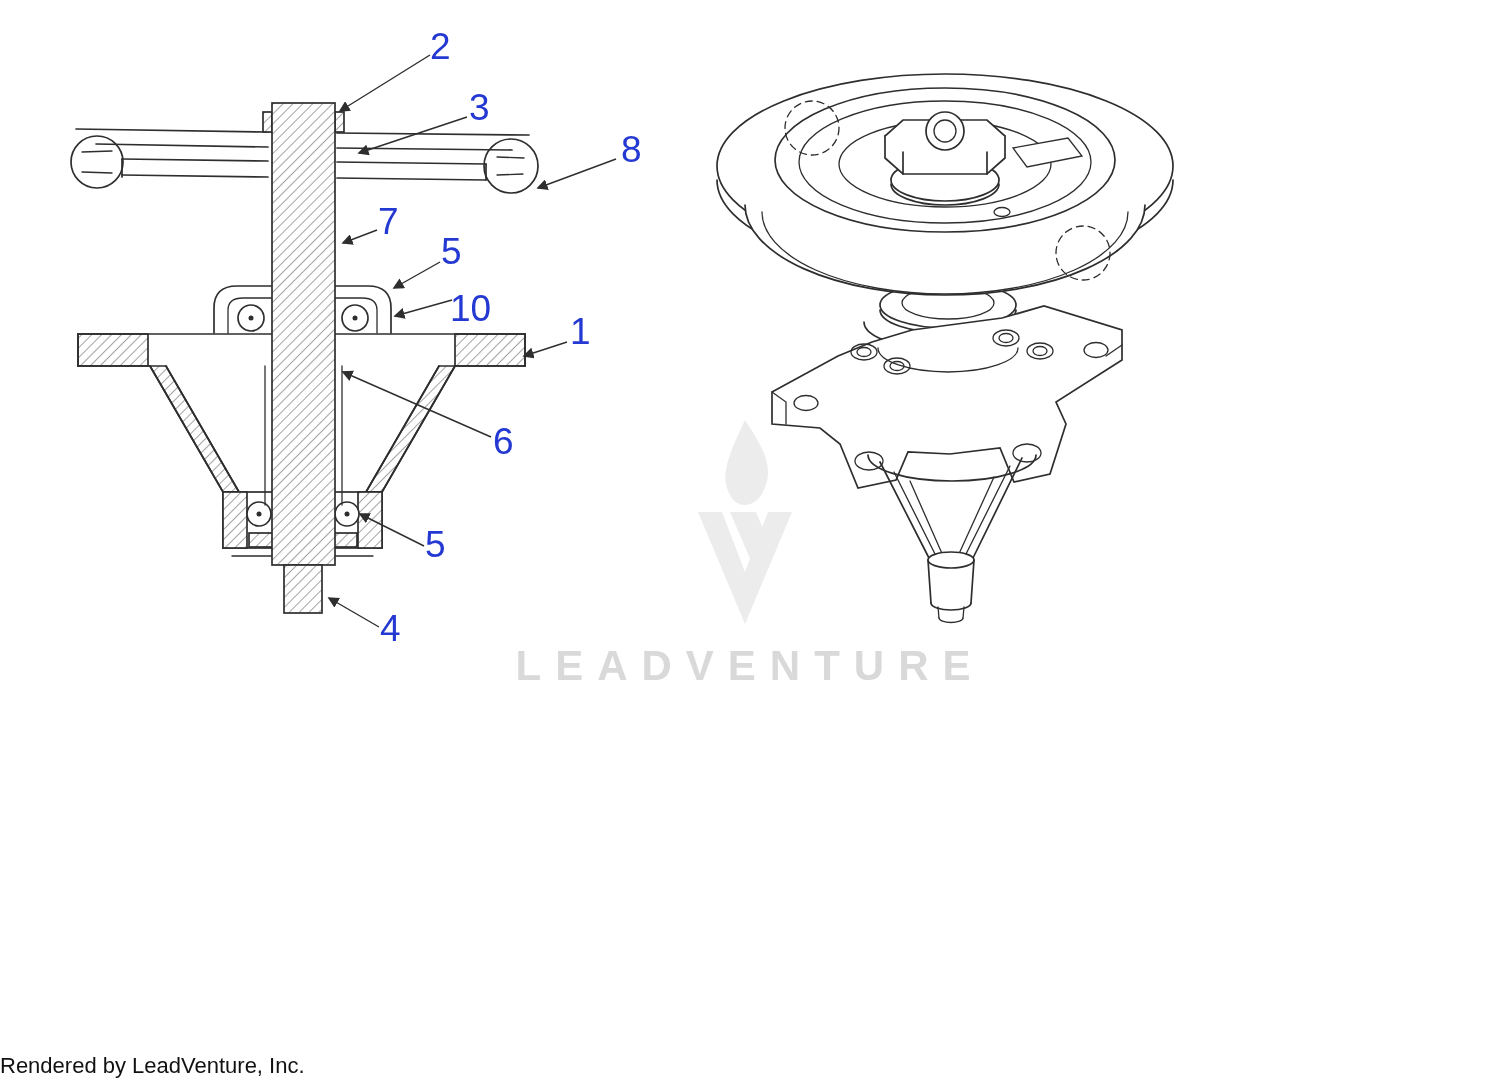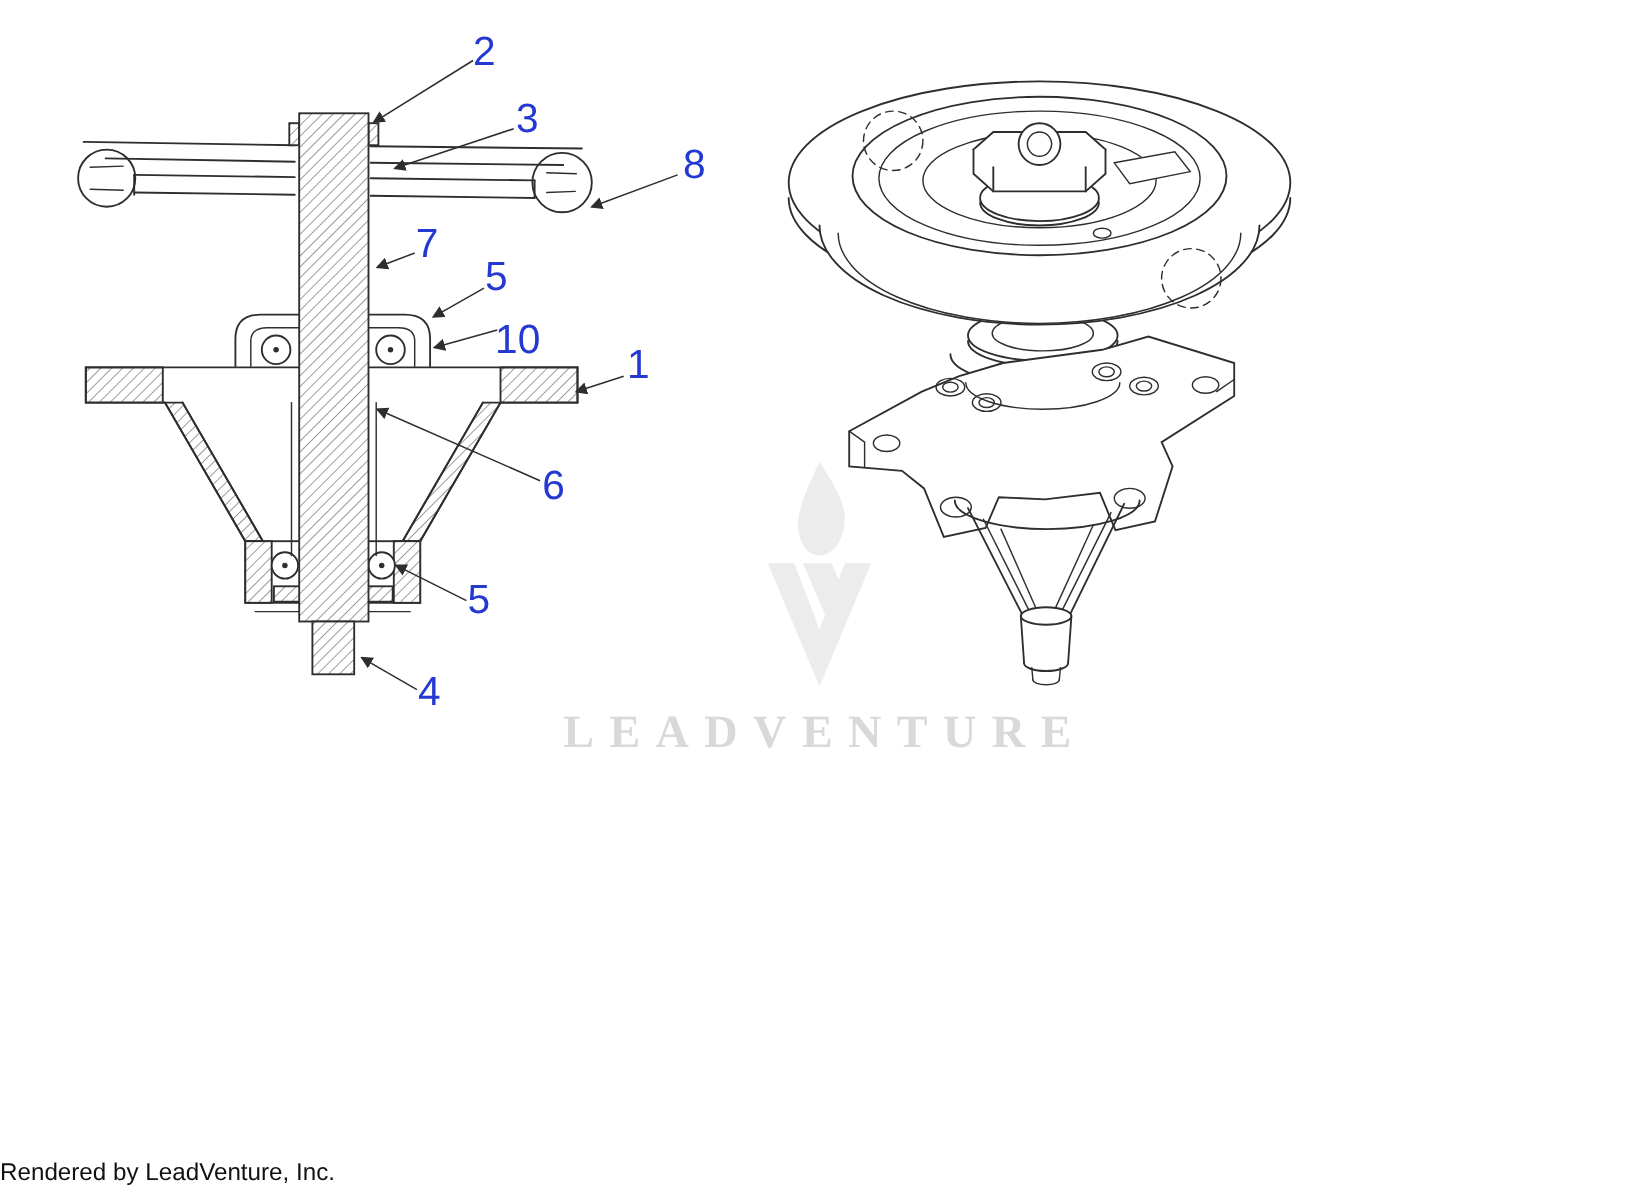--- a/index.html
+++ b/index.html
@@ -8,21 +8,21 @@
     position:relative; width:1500px; height:1086px; background:#ffffff; overflow:hidden;
   }
   .drawing-svg { position:absolute; left:0; top:0; }
   .callout {
     position:absolute; color:#2438d2; font-size:37px; line-height:1;
     font-family:"Liberation Sans", sans-serif; user-select:none;
   }
   .watermark-text {
     position:absolute; top:642px; left:0; width:1500px; text-align:center;
     color:#d9d9d9; font-size:42px; font-weight:700; letter-spacing:14px;
-    font-family:Liberation Serif, serif;
+    font-family:Liberation Sans, sans-serif;
   }
   .footer {
     position:absolute; top:1053px; left:0; width:1500px; text-align:left;
     color:#111111; font-size:22px; font-family:"Liberation Sans", sans-serif;
   }
 </style>
 </head>
 <body>
 
 <div class="canvas">

